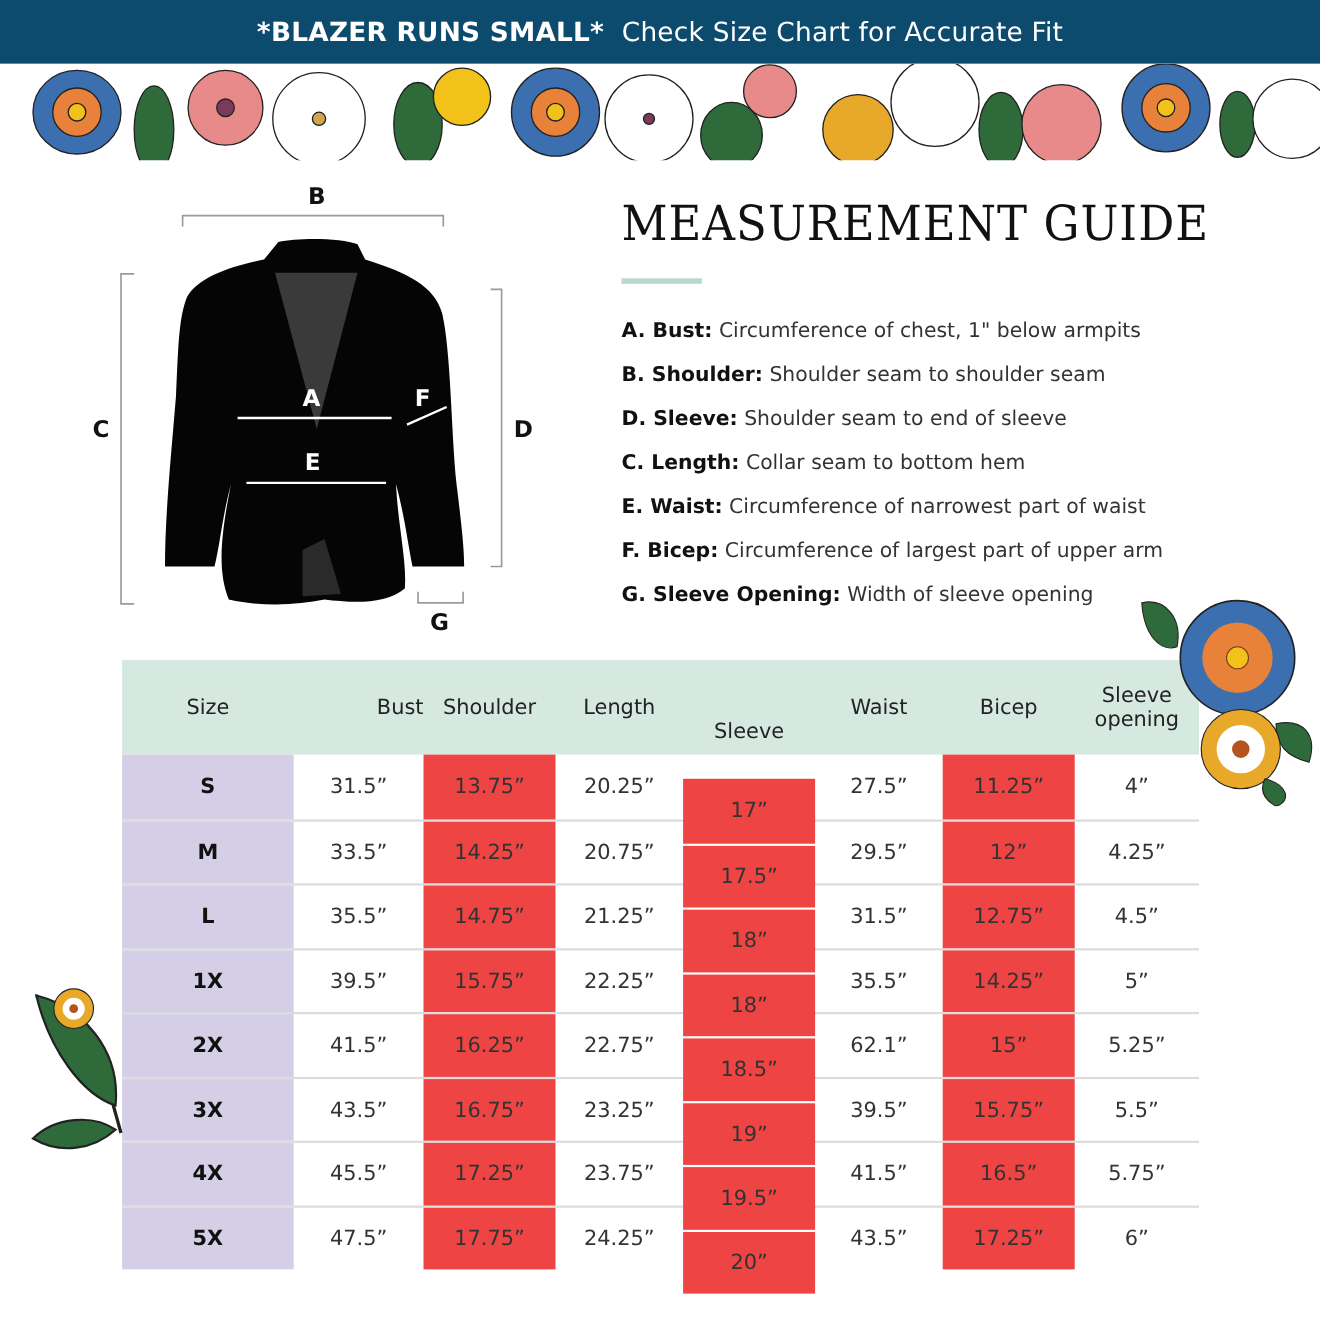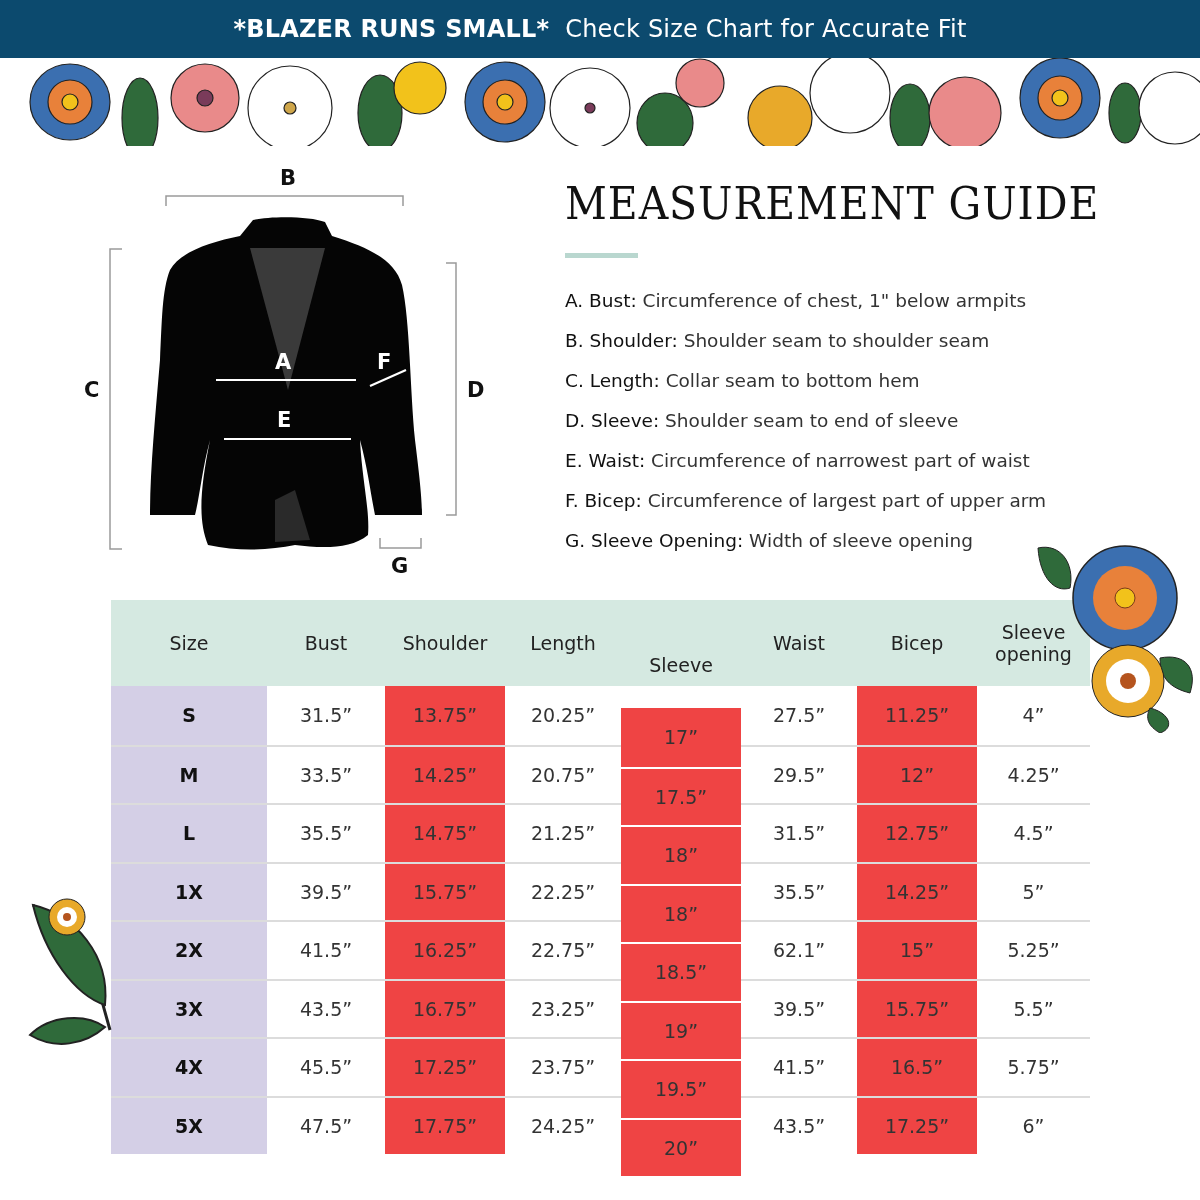--- a/index.html
+++ b/index.html
@@ -14,31 +14,31 @@
   .floral svg { display: block; }
 
   .diagram { position: absolute; left: 70px; top: 160px; width: 420px; height: 430px; }
   .dlabel { position: absolute; font-weight: bold; font-size: 21px; color: #111; }
 
   .guide-title { position: absolute; left: 565px; top: 178px; font-family: "DejaVu Serif", serif;
     font-size: 44px; letter-spacing: 1px; color: #111; font-weight: normal; transform: scaleX(0.93); transform-origin: left; }
   .guide-rule { position: absolute; left: 565px; top: 253px; width: 73px; height: 5px; background: #b9d7cf; }
   .guide-list { position: absolute; left: 565px; top: 290px; width: 520px; }
   .guide-item { height: 40px; font-size: 18.5px; color: #333; white-space: nowrap; }
-  .guide-item .k { font-weight: normal; color: #111; }
+  .guide-item .k { font-weight: bold; color: #111; }
 
   .table { position: absolute; left: 111px; top: 600px; width: 979px; }
   .thead { display: flex; height: 86px; background: #d5e9e1; align-items: center; }
   .th { font-weight: normal; font-size: 19px; text-align: center; color: #222; line-height: 22px; }
   .row { display: flex; height: 58.5px; align-items: center; border-top: 2px solid #dcdcdc; }
   .row:first-of-type { border-top: none; }
   .cell { height: 100%; display: flex; align-items: center; justify-content: center; font-size: 19px; color: #333; }
   .cell.size { background: #d4cfe6; font-weight: bold; color: #111; }
   .cell.shade { background: #ef4444; }
-  .c0 { width: 156px; } .c1 { width: 118px; } .c2 { width: 120px; } .c3 { width: 116px; }
+  .c0 { width: 156px; } .c1 { width: 118px; text-align: right; } .c2 { width: 120px; } .c3 { width: 116px; }
   .c4 { width: 120px; margin-top: 44px; } .c5 { width: 116px; } .c6 { width: 120px; } .c7 { width: 113px; }
 
   .deco-right { position: absolute; left: 1030px; top: 538px; }
   .deco-left { position: absolute; left: 25px; top: 895px; }
 </style>
 </head>
 <body>
 
 <div class="banner">
   <b>*BLAZER RUNS SMALL*</b>
@@ -103,22 +103,22 @@
   <span class="dlabel" style="left:307px;top:190px;color:#fff">F</span>
   <span class="dlabel" style="left:321px;top:394px">G</span>
 </div>
 
 <h1 class="guide-title">MEASUREMENT GUIDE</h1>
 <div class="guide-rule"></div>
 
 <div class="guide-list">
   <div class="guide-item"><span class="k">A. Bust:</span> <span>Circumference of chest, 1" below armpits</span></div>
   <div class="guide-item"><span class="k">B. Shoulder:</span> <span>Shoulder seam to shoulder seam</span></div>
+  <div class="guide-item"><span class="k">D. Sleeve:</span> <span>Shoulder seam to end of sleeve</span></div>
   <div class="guide-item"><span class="k">C. Length:</span> <span>Collar seam to bottom hem</span></div>
-  <div class="guide-item"><span class="k">D. Sleeve:</span> <span>Shoulder seam to end of sleeve</span></div>
   <div class="guide-item"><span class="k">E. Waist:</span> <span>Circumference of narrowest part of waist</span></div>
   <div class="guide-item"><span class="k">F. Bicep:</span> <span>Circumference of largest part of upper arm</span></div>
   <div class="guide-item"><span class="k">G. Sleeve Opening:</span> <span>Width of sleeve opening</span></div>
 </div>
 
 <div class="table">
   <div class="thead">
     <div class="th c0">Size</div>
     <div class="th c1">Bust</div>
     <div class="th c2">Shoulder</div>

